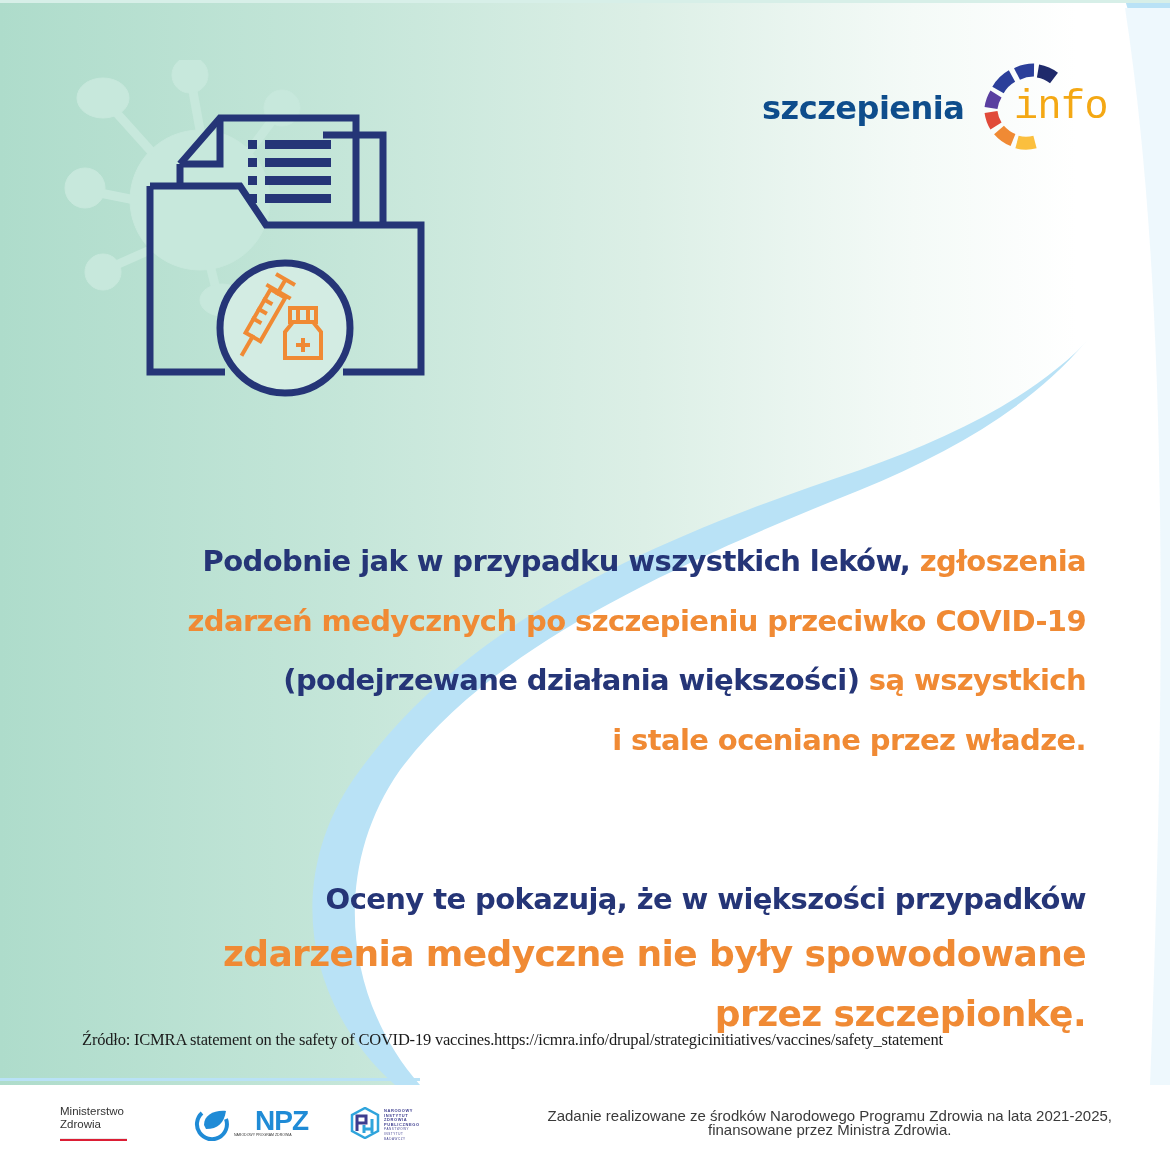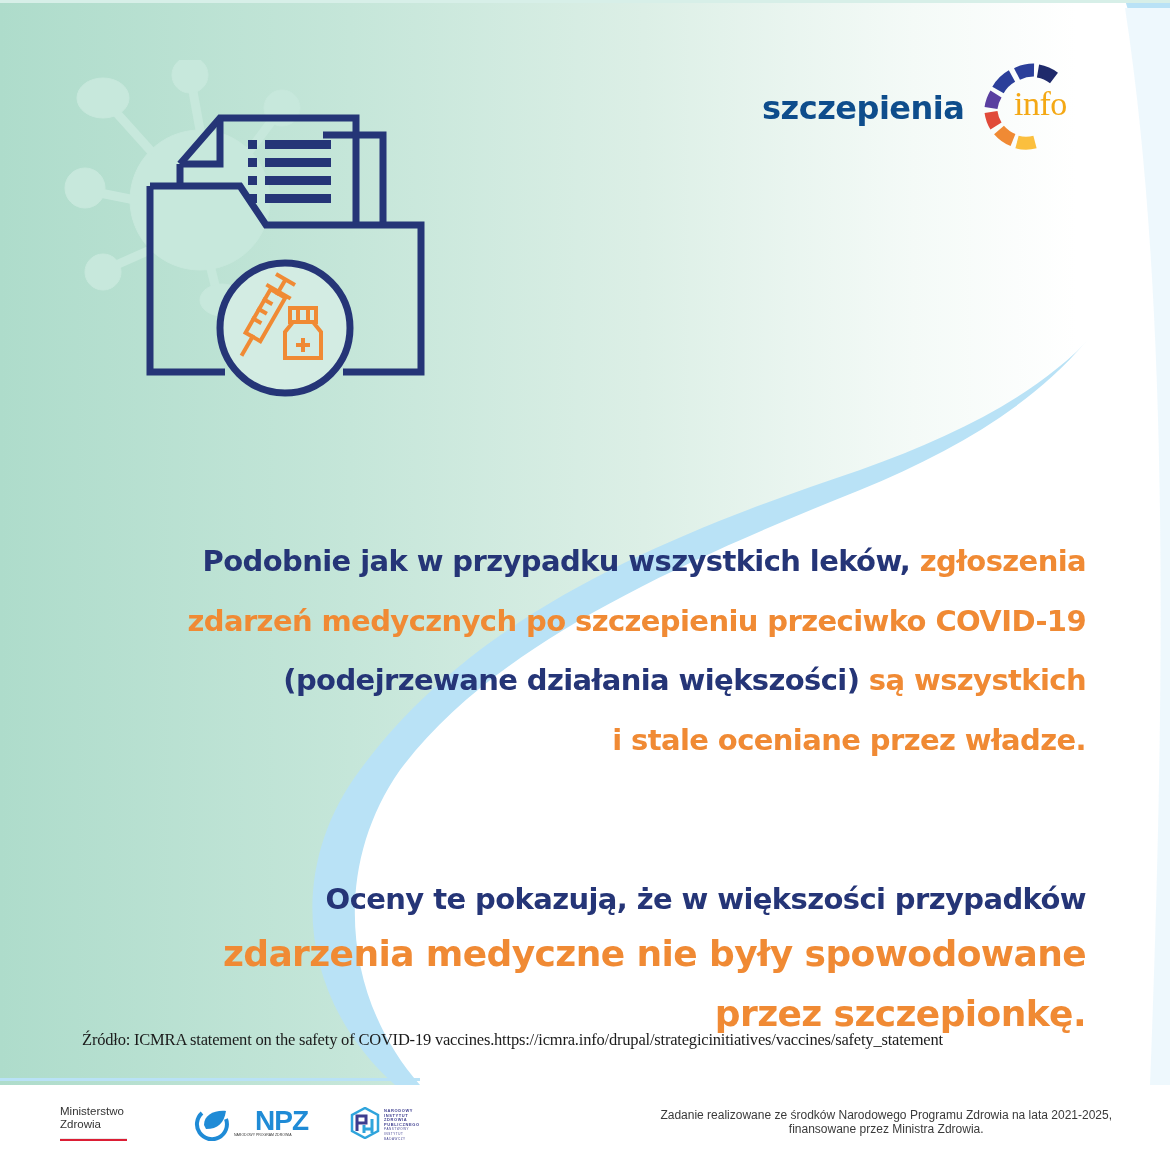--- a/index.html
+++ b/index.html
@@ -20,21 +20,21 @@
     position: absolute; left: 760px; top: 60px; height: 92px; width: 330px;
   }
   .logo-word {
     position: absolute; left: 2px; top: 13px;
     font-family: "DejaVu Sans", sans-serif; font-weight: bold; font-size: 32px;
     color: #0e4d8c; letter-spacing: -0.5px; margin-top: 16px;
   }
   .logo-ring { position: absolute; left: 218px; top: 0px; width: 90px; height: 92px; }
   .logo-info {
     position: absolute; left: 254px; top: 25px;
-    font-family: Liberation Serif, serif; font-size: 34px; color: #f4a814; letter-spacing: -0.5px;
+    font-family: Liberation Mono, monospace; font-size: 40px; color: #f4a814; letter-spacing: -0.5px;
   }
 
   .para {
     position: absolute; right: 84px; text-align: right;
     font-family: "DejaVu Sans", sans-serif; font-weight: bold;
     letter-spacing: -0.6px;
   }
   .p1 { top: 532px; width: 1000px; font-size: 29px; line-height: 59.5px; }
   .p2 { top: 826px; width: 1000px; }
   .p2 .l1 { font-size: 29px; line-height: 50px; display: block; }
@@ -53,21 +53,21 @@
   .mz { position: absolute; left: 60px; top: 20px; }
   .mz-text { font-family: "Liberation Sans", sans-serif; font-size: 11.5px; color: #333; line-height: 13px; display: block; }
   .mz-flag { margin-top: 6px; width: 67px; height: 4px; background: linear-gradient(#ffffff 0 1px, #e8e8e8 1px 2px, #dc1e35 2px 4px); }
   .npz { position: absolute; left: 194px; top: 20px; width: 100px; height: 36px; }
   .npz-text { position: absolute; left: 38px; top: 0; font-family: "Liberation Sans", sans-serif; font-weight: bold; font-size: 28px; color: #1f8bd6; letter-spacing: -1px; margin-left: 23px; }
   .npz-sub { position: absolute; left: 40px; top: 28px; font-family: "Liberation Sans", sans-serif; font-size: 3.5px; color: #333; white-space: nowrap; }
   .nizp { position: absolute; left: 350px; top: 22px; width: 80px; height: 34px; }
   .nizp-text { position: absolute; left: 34px; top: 2px; font-family: "Liberation Sans", sans-serif; font-size: 4px; font-weight: bold; color: #3d3d8f; line-height: 4.6px; letter-spacing: 0.6px; }
   .funding {
     position: absolute; right: 58px; top: 24px; text-align: center;
-    font-family: "Liberation Sans", sans-serif; font-size: 12px; color: #3a3a3a; line-height: 13.5px;
+    font-family: "Liberation Sans", sans-serif; font-size: 15px; color: #3a3a3a; line-height: 13.5px;
   }
 </style>
 </head>
 <body>
 
 <div class="poster">
   <svg class="bg-svg" viewBox="0 0 1170 1085" preserveAspectRatio="none">
 
     <path d="M1125 0 L1170 0 L1170 1085 L395 1085 C300 1000 285 870 360 770 C470 620 650 540 860 470 C1000 420 1100 360 1150 250 C1165 200 1150 80 1125 0 Z" fill="#b9e2f6"></path>
 

